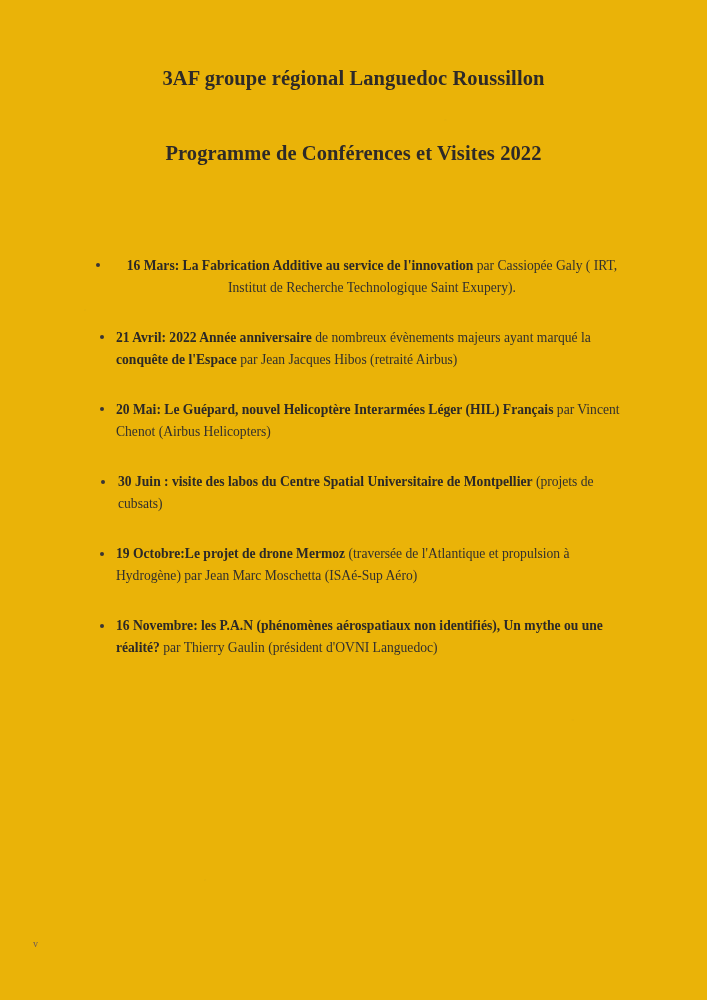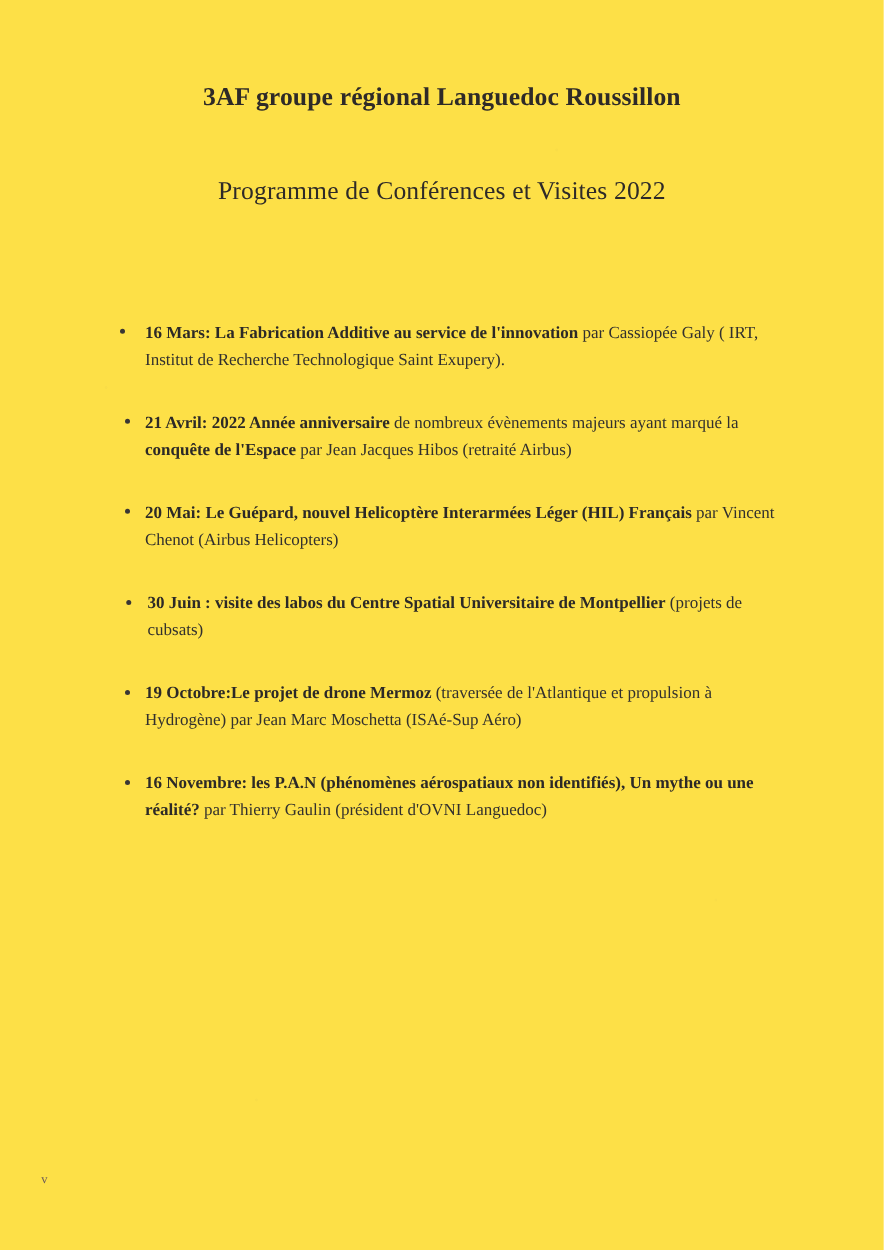--- a/index.html
+++ b/index.html
@@ -14,21 +14,21 @@
     font-family: "Liberation Serif", "DejaVu Serif", serif;
     color: #2b2725;
     overflow: hidden;
     position: relative;
   }
 
   
   .page {
     position: absolute;
     inset: 0;
-    background: #fde047;
+    background: #eab308;
   }
 
   .scan-noise {
     position: absolute;
     inset: 0;
     pointer-events: none;
     opacity: .55;
     background:
       radial-gradient(circle at 12% 31%, rgba(120,110,105,.05) 0 1px, transparent 1.4px),
       radial-gradient(circle at 63% 12%, rgba(120,110,105,.05) 0 1px, transparent 1.4px),
@@ -48,21 +48,21 @@
   .doc-title {
     font-size: 20.5px;
     font-weight: bold;
     letter-spacing: .1px;
     color: #2e2a28;
     margin: 0;
     line-height: 1.2;
   }
   .doc-subtitle {
     font-size: 20.5px;
-    font-weight: normal;
+    font-weight: bold;
     letter-spacing: .1px;
     color: #2e2a28;
     margin: 0;
     line-height: 1.2;
     padding-top: 50px;
   }
   .doc-version {
     font-size: 15.5px;
     font-weight: bold;
     color: #312d2b;
@@ -93,21 +93,21 @@
   .program-item .bullet {
     position: absolute;
     left: 4px;
     top: .62em;
     width: 4px;
     height: 4px;
     background: #3a3634;
     border-radius: 50%;
   }
   
-  .program-item.nudge-a { padding-left: 24px; }
+  .program-item.nudge-a { padding-left: 24px; text-align: center; }
   .program-item.nudge-b .bullet { left: 8px; }
   .program-item.nudge-c .bullet { left: 9px; }
   .program-item.nudge-c { padding-left: 26px; }
 
   .program-item b,
   .program-item strong {
     font-weight: bold;
     color: #2c2927;
   }
 

